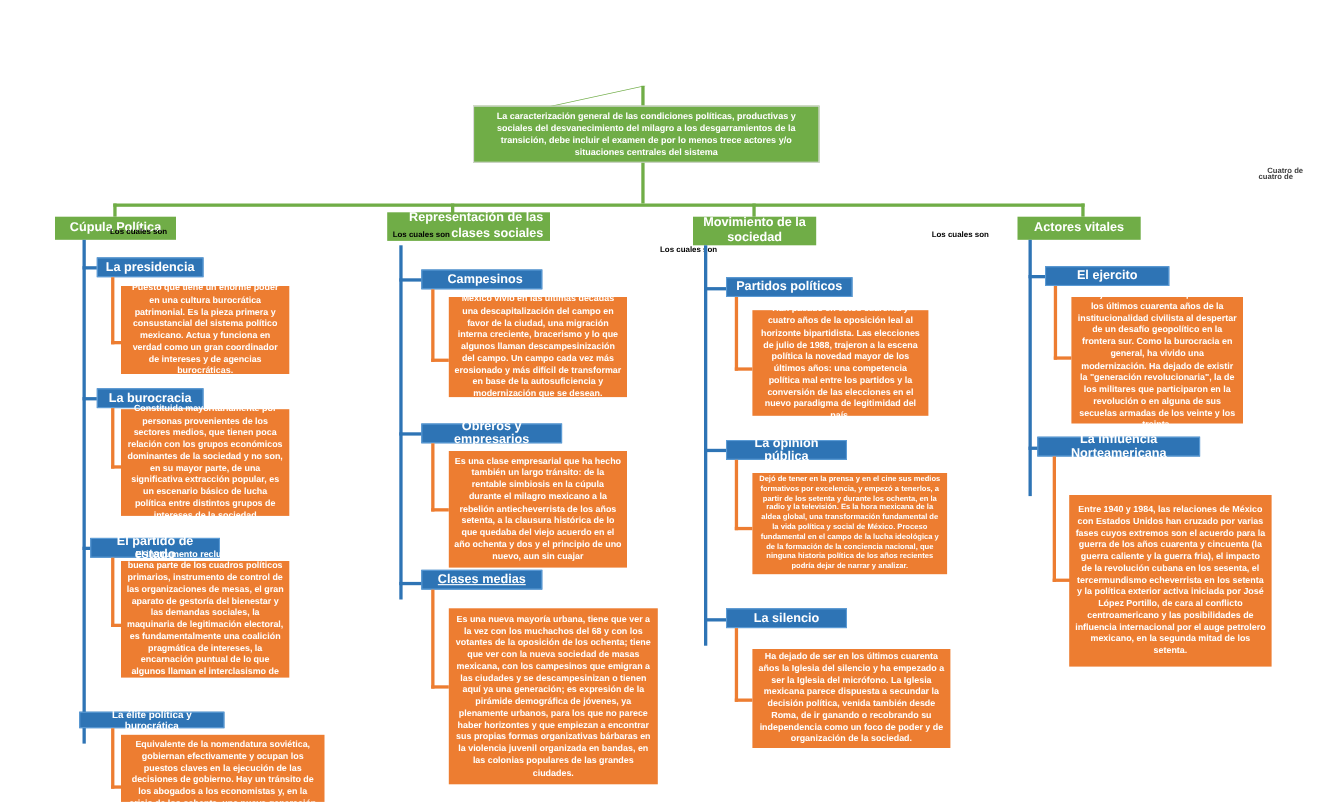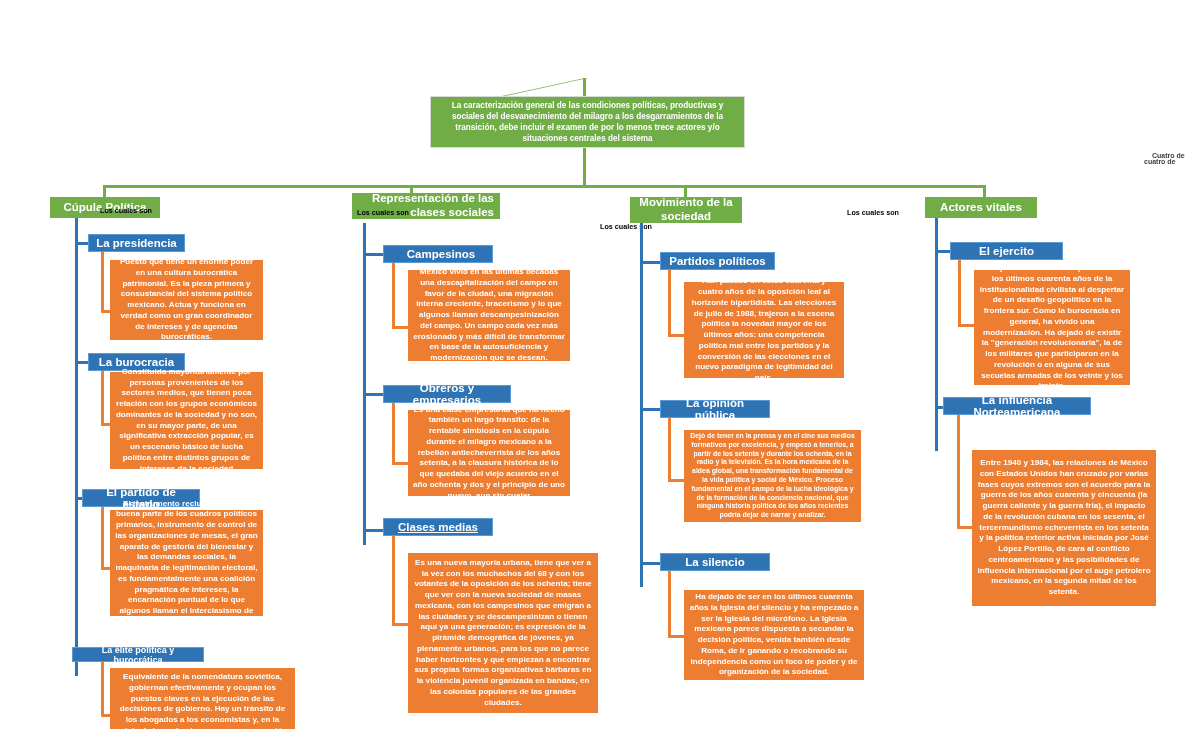--- a/index.html
+++ b/index.html
@@ -159,21 +159,21 @@
   <div class="node body" style="left:408px; top:270px; width:162px; height:91px;">
     <span>México vivió en las últimas décadas una descapitalización del campo en favor de la ciudad, una migración interna creciente, bracerismo y lo que algunos llaman descampesinización del campo. Un campo cada vez más erosionado y más difícil de transformar en base de la autosuficiencia y modernización que se desean.</span>
   </div>
 
   <div class="ln ln-blue-h" style="left:363px; top:393px; width:22px; height:3px;"></div>
   <div class="node sub" style="left:383px; top:385px; width:128px; height:18px;">
     <span>Obreros y empresarios</span>
   </div>
   <div class="ln ln-orange-v" style="left:392px; top:403px; width:3px; height:62px;"></div>
   <div class="ln ln-orange-h" style="left:392px; top:462px; width:16px; height:3px;"></div>
-  <div class="node body" style="left:408px; top:410px; width:162px; height:86px;">
+  <div class="node body" style="left:408px; top:410px; width:162px; height:106px;">
     <span>Es una clase empresarial que ha hecho también un largo tránsito: de la rentable simbiosis en la cúpula durante el milagro mexicano a la rebelión antiecheverrista de los años setenta, a la clausura histórica de lo que quedaba del viejo acuerdo en el año ochenta y dos y el principio de uno nuevo, aun sin cuajar</span>
   </div>
 
   <div class="ln ln-blue-h" style="left:363px; top:529px; width:22px; height:3px;"></div>
   <div class="node sub" style="left:383px; top:518px; width:110px; height:18px;text-decoration:underline;">
     <span>Clases medias</span>
   </div>
   <div class="ln ln-orange-v" style="left:392px; top:536px; width:3px; height:90px;"></div>
   <div class="ln ln-orange-h" style="left:392px; top:623px; width:16px; height:3px;"></div>
   <div class="node body" style="left:408px; top:553px; width:190px; height:160px;">

